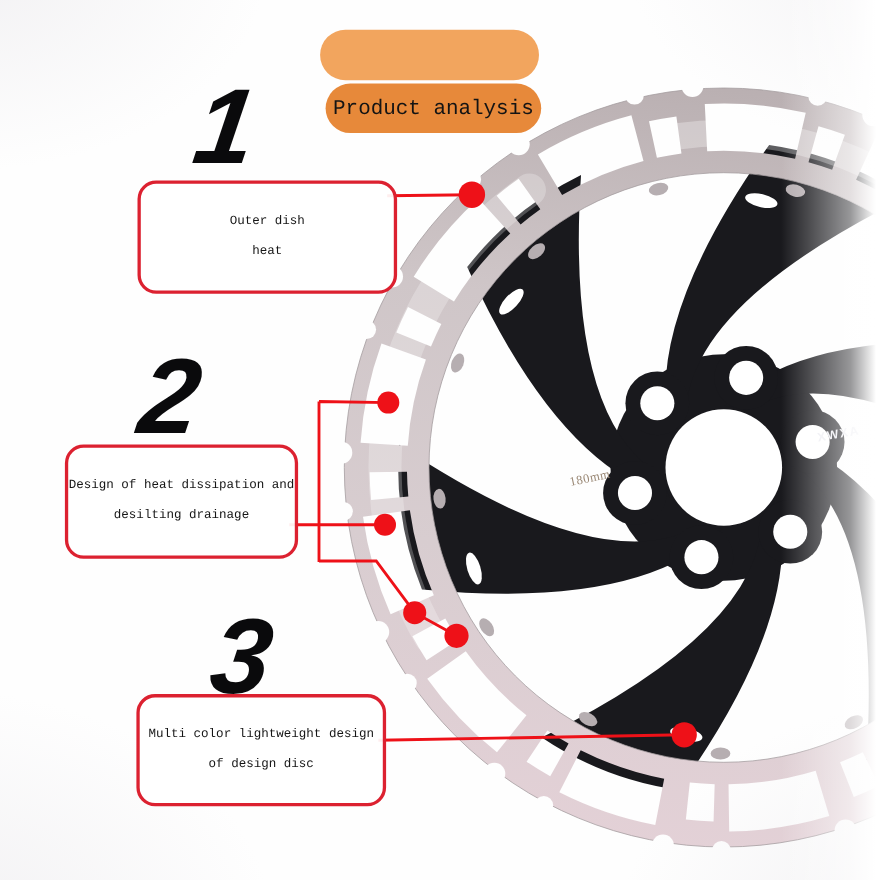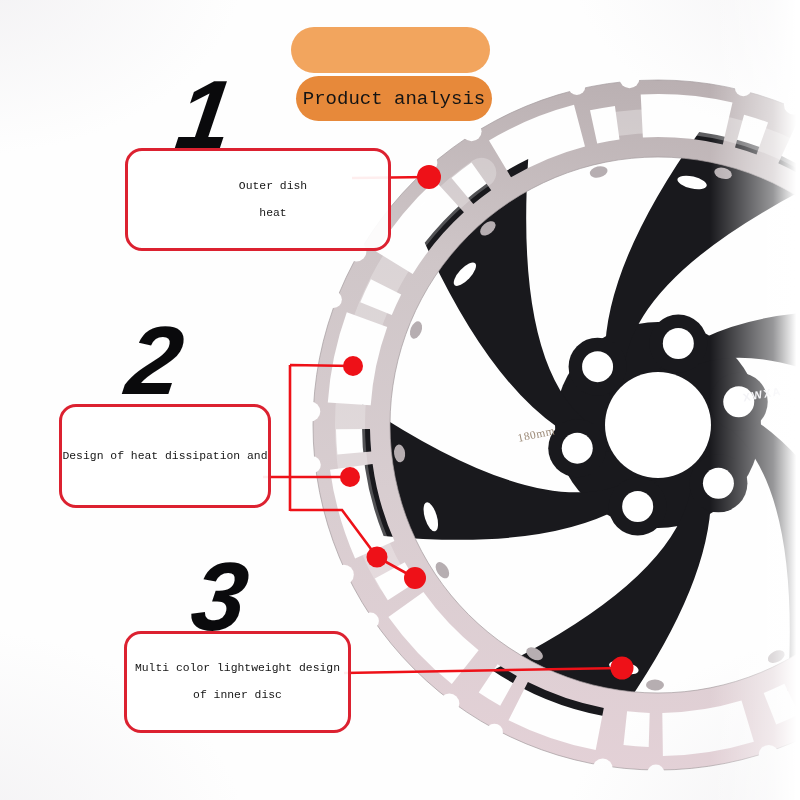--- a/index.html
+++ b/index.html
@@ -49,21 +49,21 @@
 
   .callout-box{
     position:absolute;z-index:4;
     border:3.5px solid var(--box-border-red,#dc2130);border-radius:17px;
     background:rgba(255,255,255,.93);
     display:flex;flex-direction:column;justify-content:center;align-items:center;
     font-family:"Liberation Mono",monospace;font-size:11.4px;line-height:27px;
     color:var(--text-black,#151515);text-align:center;
   }
   .callout-box span{white-space:nowrap;}
-  #box1{left:125px;top:148px;width:230px;height:97px;padding-left:30px;}
+  #box1{left:125px;top:164px;width:230px;height:97px;}
   #box2{left:59px;top:404px;width:206px;height:98px;font-family:Liberation Mono, monospace;}
   #box3{left:124px;top:631px;width:221px;height:96px;}
 
   .callout-svg path{stroke:var(--callout-red,#ee1118);stroke-width:2.6;fill:none;}
   .callout-svg circle{fill:var(--callout-red,#ee1118);}
 </style>
 </head>
 <body>
 
 <div class="stage">
@@ -214,19 +214,20 @@
   <div class="big-number" id="num1">1</div>
   <div class="big-number" id="num2">2</div>
   <div class="big-number" id="num3">3</div>
 
   <div class="callout-box" id="box1">
     <span>Outer dish</span>
     <span>heat</span>
   </div>
   <div class="callout-box" id="box2">
     <span>Design of heat dissipation and</span>
+    <span>desilting drainage</span>
   </div>
   <div class="callout-box" id="box3">
     <span>Multi color lightweight design</span>
-    <span>of inner disc</span>
+    <span>of design disc</span>
   </div>
 
 </div>
 
 </body></html>

